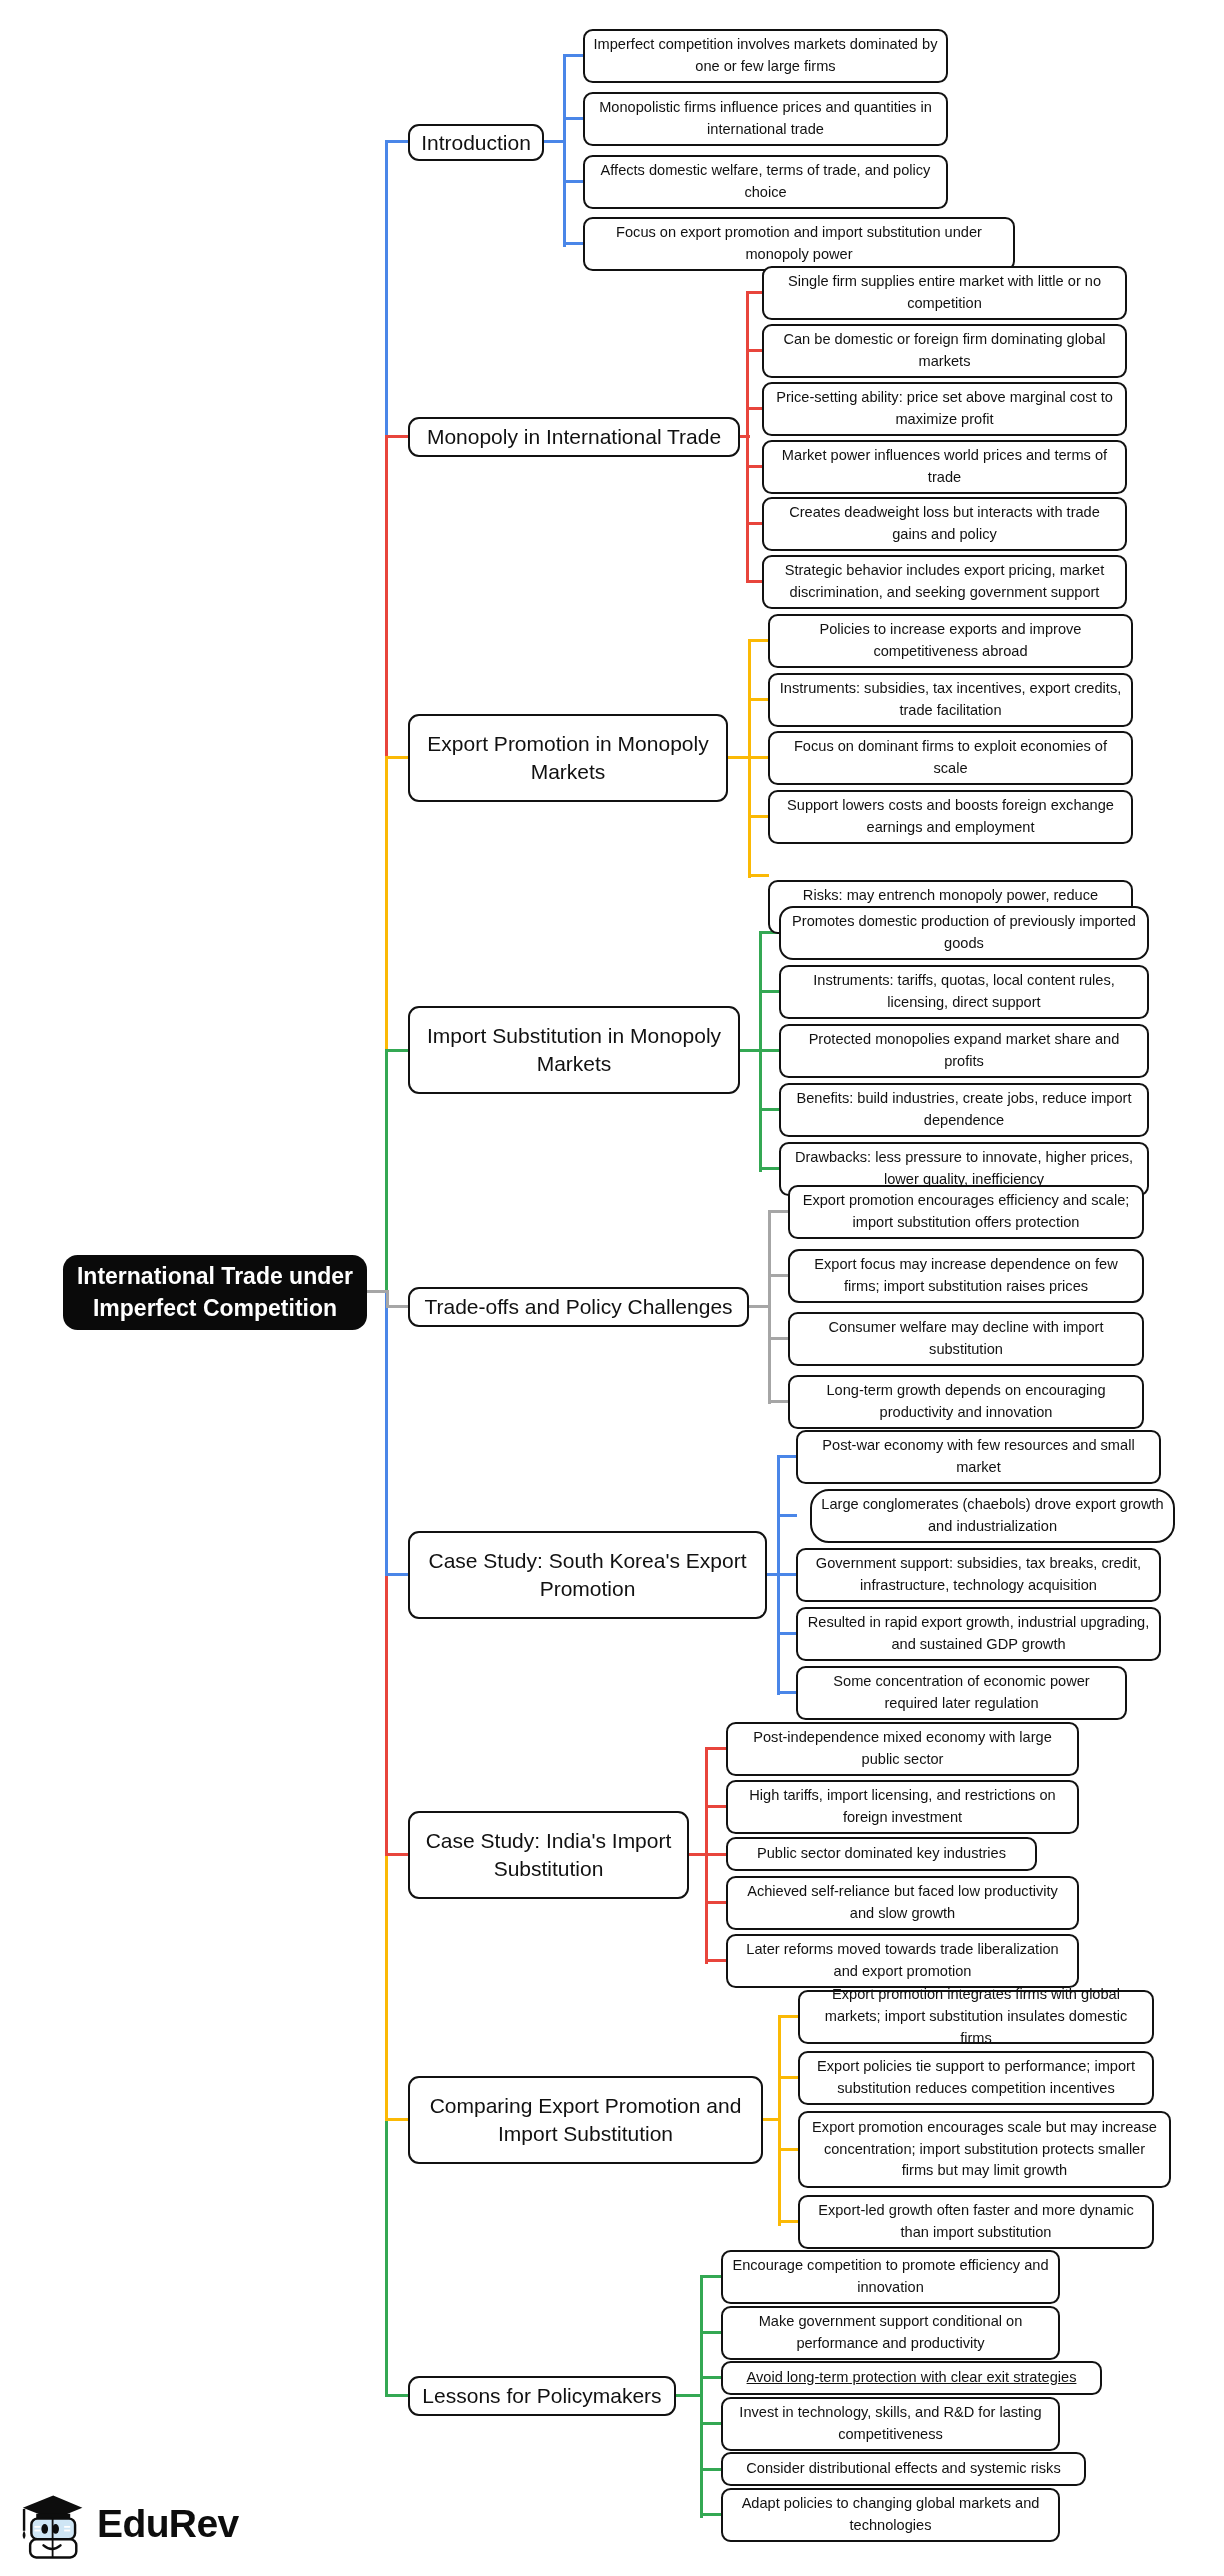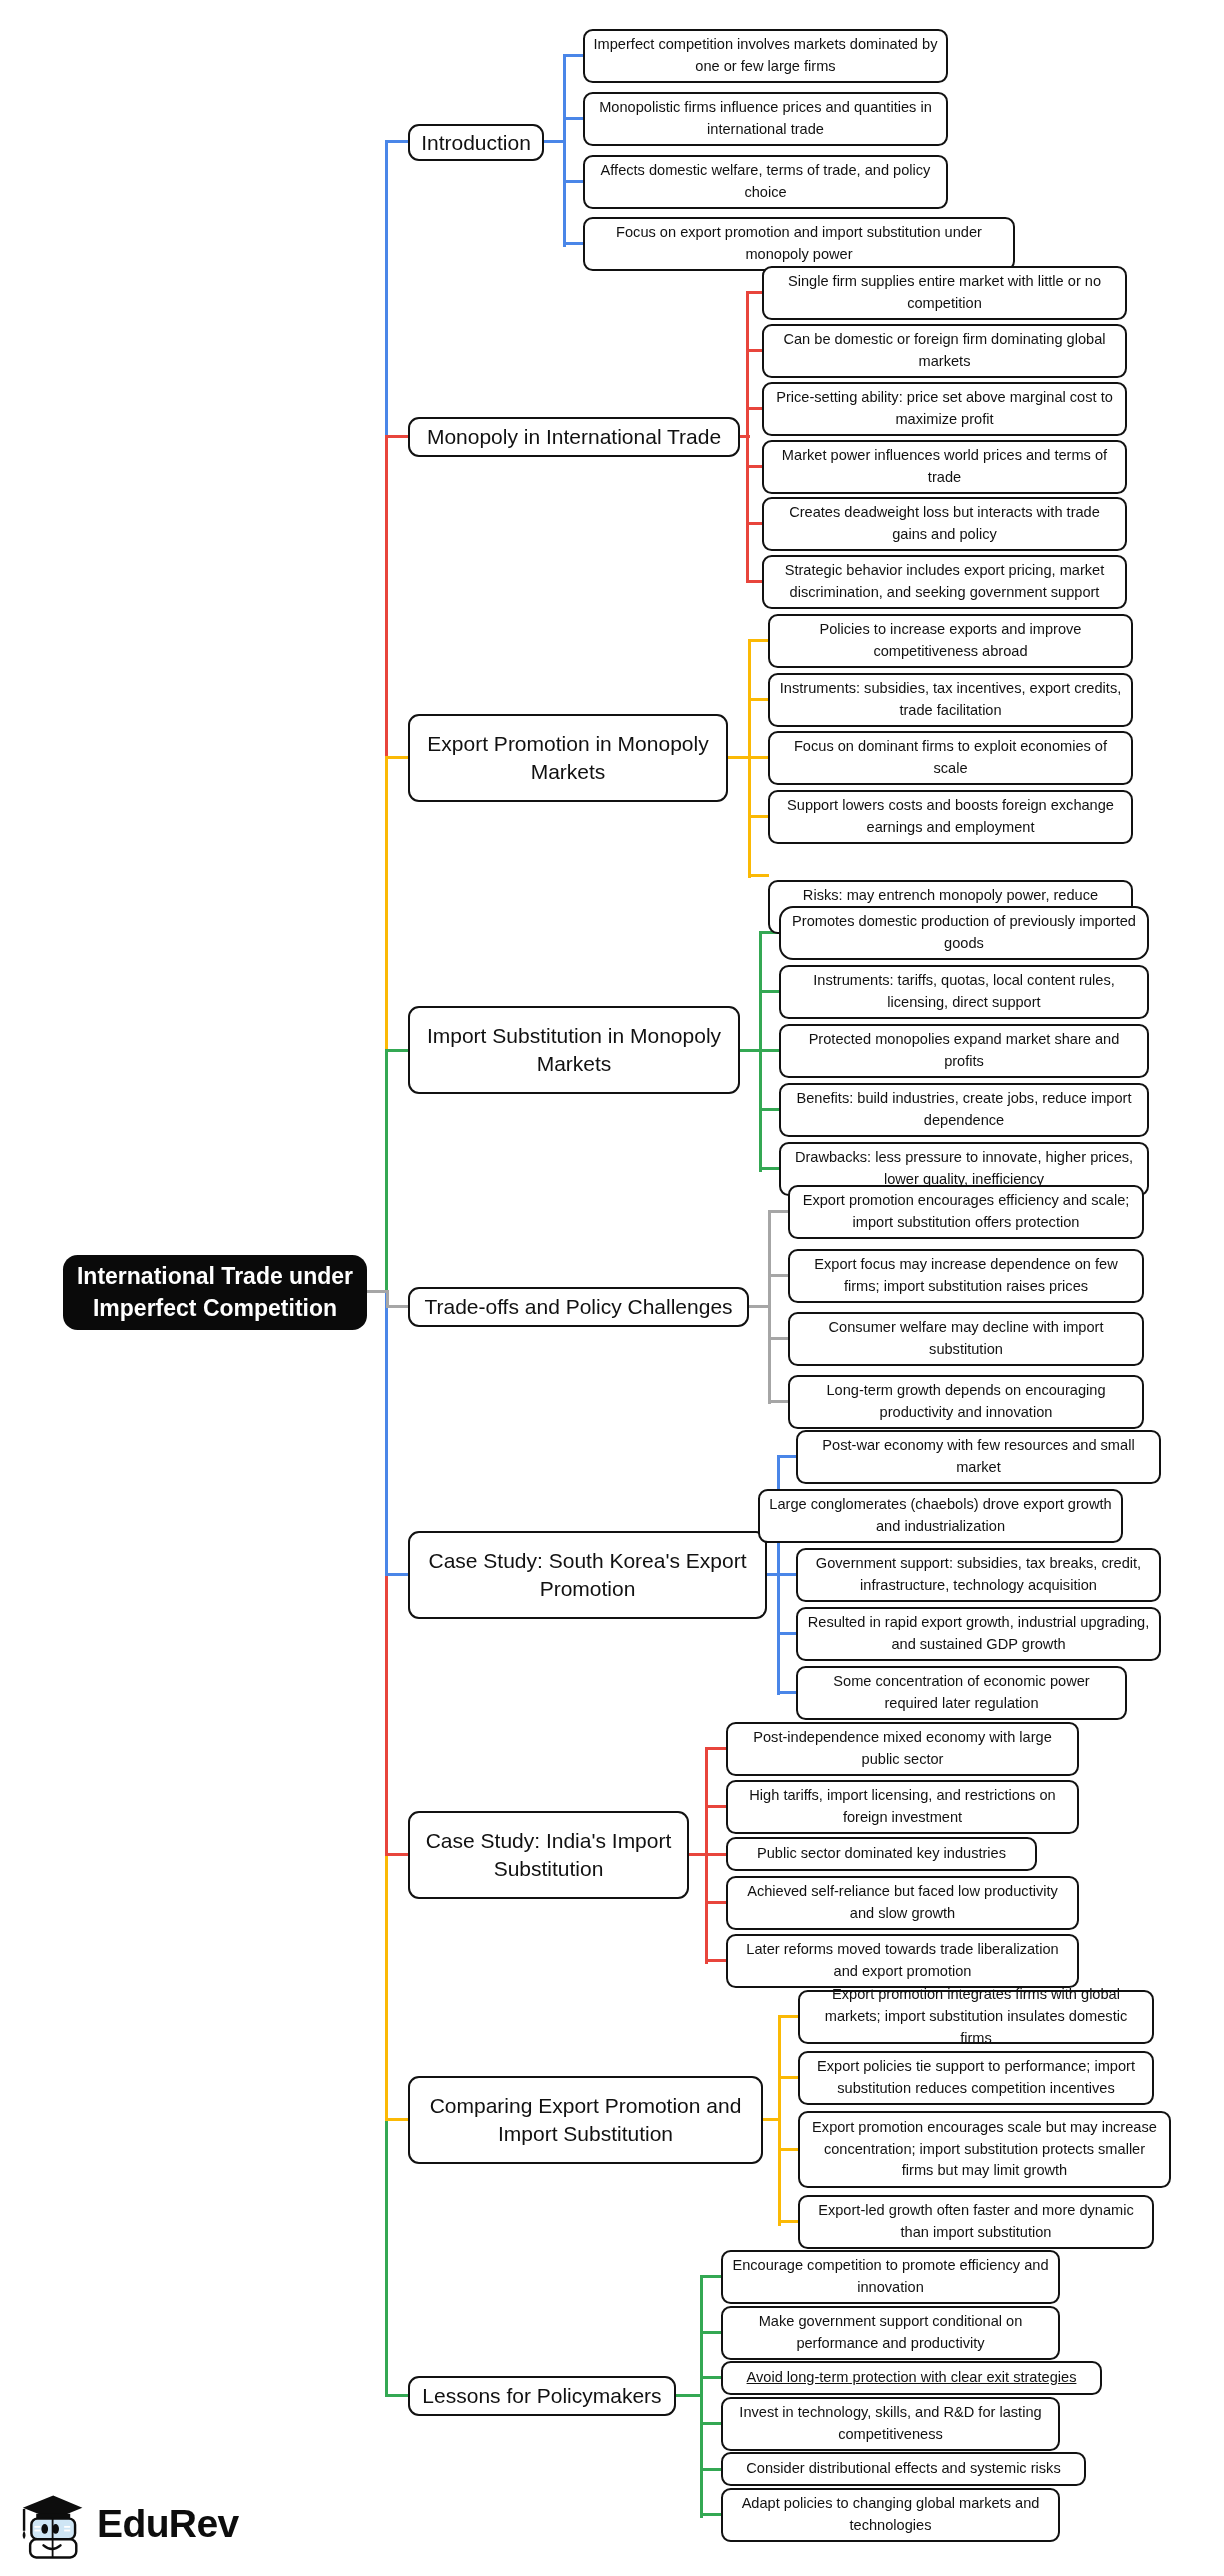--- a/index.html
+++ b/index.html
@@ -147,26 +147,26 @@
   <div class="node leaf b-yellow" style="left:768px;top:790px;width:365px;height:54px;">Support lowers costs and boosts foreign exchange earnings and employment</div>
   <div class="node leaf b-yellow" style="left:768px;top:849px;width:365px;height:54px;margin-top:31px;">Risks: may entrench monopoly power, reduce competition, and cause inefficiency</div>
 
   <div class="node leaf b-green" style="left:779px;top:906px;width:370px;height:54px;border-radius:14px;">Promotes domestic production of previously imported goods</div>
   <div class="node leaf b-green" style="left:779px;top:965px;width:370px;height:54px;">Instruments: tariffs, quotas, local content rules, licensing, direct support</div>
   <div class="node leaf b-green" style="left:779px;top:1024px;width:370px;height:54px;">Protected monopolies expand market share and profits</div>
   <div class="node leaf b-green" style="left:779px;top:1083px;width:370px;height:54px;">Benefits: build industries, create jobs, reduce import dependence</div>
   <div class="node leaf b-green" style="left:779px;top:1142px;width:370px;height:54px;">Drawbacks: less pressure to innovate, higher prices, lower quality, inefficiency</div>
 
   <div class="node leaf b-gray" style="left:788px;top:1185px;width:356px;height:54px;">Export promotion encourages efficiency and scale; import substitution offers protection</div>
-  <div class="node leaf b-gray" style="left:788px;top:1249px;width:356px;height:54px;">Export focus may increase dependence on few firms; import substitution raises prices</div>
+  <div class="node leaf b-gray" style="left:788px;top:1249px;width:356px;height:54px;border-radius:11px;">Export focus may increase dependence on few firms; import substitution raises prices</div>
   <div class="node leaf b-gray" style="left:788px;top:1312px;width:356px;height:54px;">Consumer welfare may decline with import substitution</div>
   <div class="node leaf b-gray" style="left:788px;top:1375px;width:356px;height:54px;">Long-term growth depends on encouraging productivity and innovation</div>
 
   <div class="node leaf b-blue" style="left:796px;top:1430px;width:365px;height:54px;">Post-war economy with few resources and small market</div>
-  <div class="node leaf b-blue" style="left:758px;top:1489px;width:365px;height:54px;">Large conglomerates (chaebols) drove export growth and industrialization</div>
+  <div class="node leaf b-blue" style="left:810px;top:1489px;width:365px;height:54px;border-radius:19px;">Large conglomerates (chaebols) drove export growth and industrialization</div>
   <div class="node leaf b-blue" style="left:796px;top:1548px;width:365px;height:54px;">Government support: subsidies, tax breaks, credit, infrastructure, technology acquisition</div>
   <div class="node leaf b-blue" style="left:796px;top:1607px;width:365px;height:54px;">Resulted in rapid export growth, industrial upgrading, and sustained GDP growth</div>
   <div class="node leaf b-blue" style="left:796px;top:1666px;width:331px;height:54px;">Some concentration of economic power required later regulation</div>
 
   <div class="node leaf b-red" style="left:726px;top:1722px;width:353px;height:54px;">Post-independence mixed economy with large public sector</div>
   <div class="node leaf b-red" style="left:726px;top:1780px;width:353px;height:54px;">High tariffs, import licensing, and restrictions on foreign investment</div>
   <div class="node leaf b-red" style="left:726px;top:1837px;width:311px;height:34px;">Public sector dominated key industries</div>
   <div class="node leaf b-red" style="left:726px;top:1876px;width:353px;height:54px;">Achieved self-reliance but faced low productivity and slow growth</div>
   <div class="node leaf b-red" style="left:726px;top:1934px;width:353px;height:54px;">Later reforms moved towards trade liberalization and export promotion</div>
 

